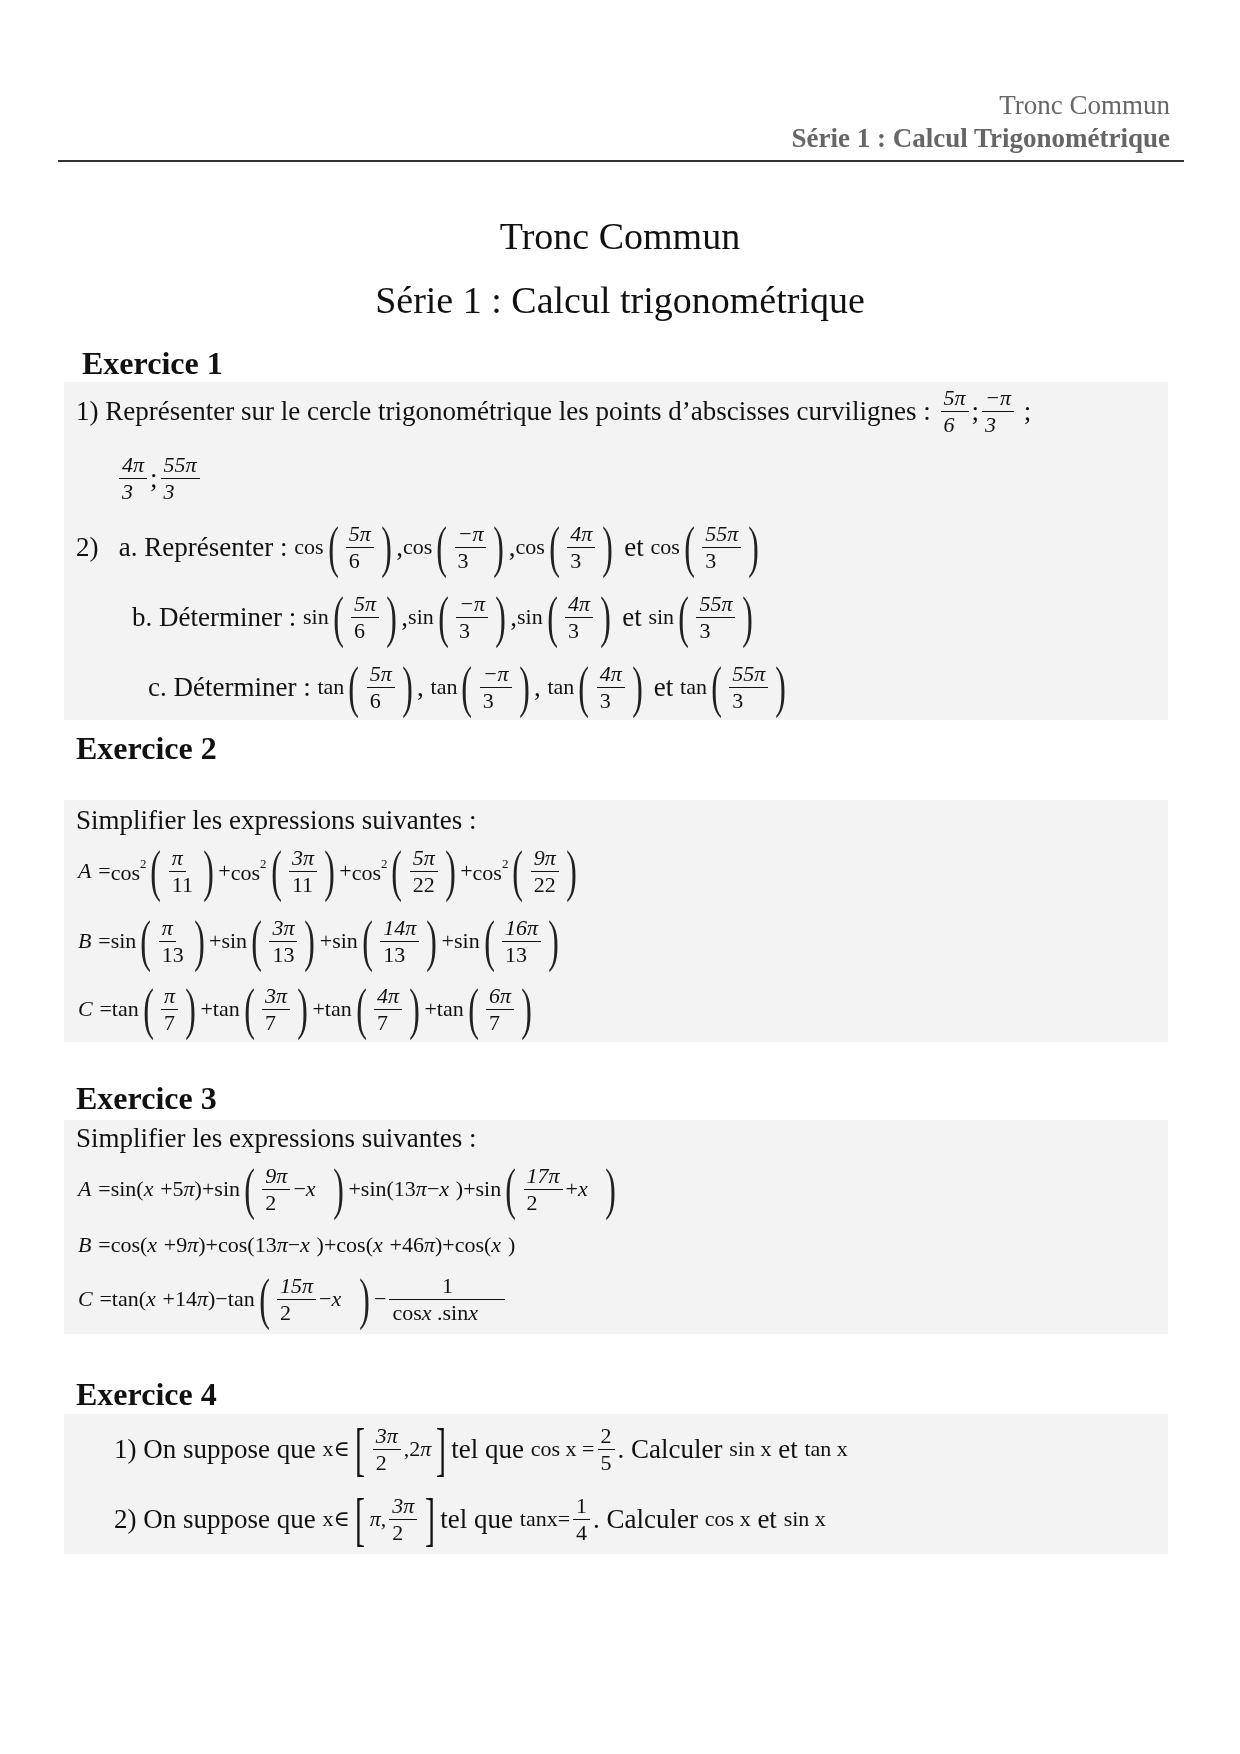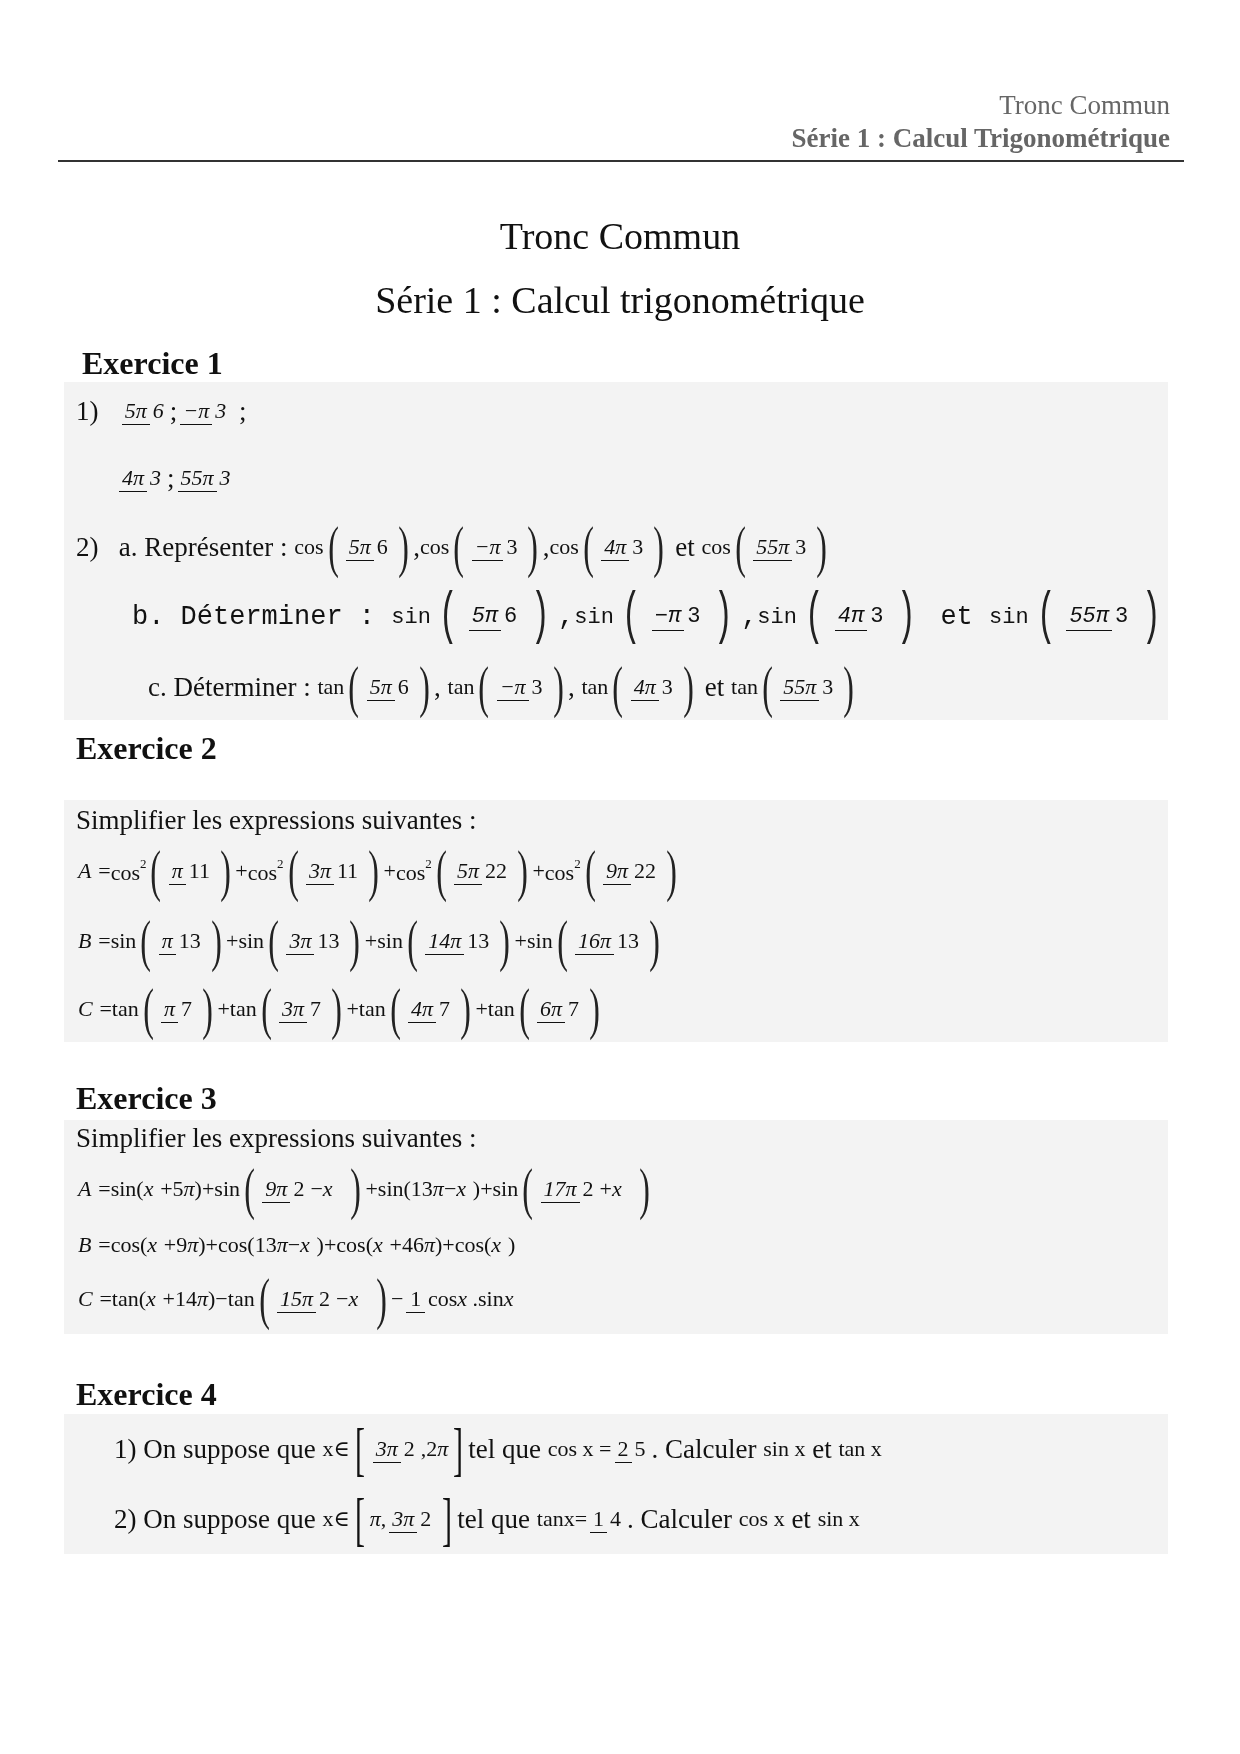--- a/index.html
+++ b/index.html
@@ -10,21 +10,21 @@
   .hdr-line2 { top: 121px; font-weight: bold; }
   .hdr-rule { position: absolute; left: 58px; width: 1126px; top: 160px; height: 0; border-top: 2px solid #333; }
   .title { position: absolute; left: 0; width: 1240px; text-align: center; font-size: 38px; color: #111; }
   .title1 { top: 214px; }
   .title2 { top: 278px; }
   .ex-head { position: absolute; font-weight: bold; font-size: 32px; }
   .box { position: absolute; left: 64px; width: 1104px; background: #f3f3f3; }
   .line { position: absolute; display: flex; align-items: center; font-size: 27px; white-space: nowrap; }
   .m { font-size: 22px; }
   .it { font-style: italic; }
-  .frac { display: inline-flex; flex-direction: row; align-items: flex-start; vertical-align: middle; margin: 0 3px; font-size: 22px; line-height: 26px; }
+  .frac { display: inline-flex; flex-direction: column; align-items: flex-start; vertical-align: middle; margin: 0 3px; font-size: 22px; line-height: 26px; }
   .frac .num { padding: 0 3px; border-bottom: 1.5px solid #111; }
   .frac .den { padding: 0 3px; }
   .paren { display: inline-flex; align-items: center; }
   .paren .p { font-size: 58px; font-weight: 100; transform: scaleX(0.55); line-height: 60px; color: #222; }
   .brk { font-size: 60px; font-weight: 100; transform: scaleX(0.5); line-height: 60px; }
   .sup { font-size: 13px; vertical-align: 12px; }
   .fn { font-size: 22px; }
 </style>
 </head>
 <body>
@@ -34,21 +34,21 @@
 <div class="hdr-rule"></div>
 
 <div class="title title1">Tronc Commun</div>
 <div class="title title2">Série 1 : Calcul trigonométrique</div>
 
 <div class="ex-head" style="left:82px; top:345px;">Exercice 1</div>
 <div class="box" style="top:382px; height:338px;"></div>
 
 <div class="line" style="left:76px; top:383px; height:56px;">
   <span>1)</span>&nbsp;
-  &nbsp;
+  <span>Représenter sur le cercle trigonométrique les points d’abscisses curvilignes :</span>&nbsp;
   <span class="frac it">
       <span class="num">5π</span>
       <span class="den">6</span>
     </span>
   <span>;</span>
   <span class="frac it">
       <span class="num">−π</span>
       <span class="den">3</span>
     </span>
   &nbsp;<span>;</span>
@@ -96,21 +96,21 @@
   <span class="fn">cos</span><span class="paren">
       <span class="p">(</span>
       <span class="frac">
         <span class="num it">55π</span>
         <span class="den">3</span>
       </span>
       <span class="p">)</span>
     </span>
 </div>
 
-<div class="line" style="left:132px; top:584px; height:66px;font-family:Liberation Mono, monospace;">
+<div class="line" style="left:132px; top:584px; height:66px;">
   <span>b. Déterminer :</span>&nbsp;
   <span class="fn">sin</span><span class="paren">
       <span class="p">(</span>
       <span class="frac">
         <span class="num it">5π</span>
         <span class="den">6</span>
       </span>
       <span class="p">)</span>
     </span>,
   <span class="fn">sin</span><span class="paren">

